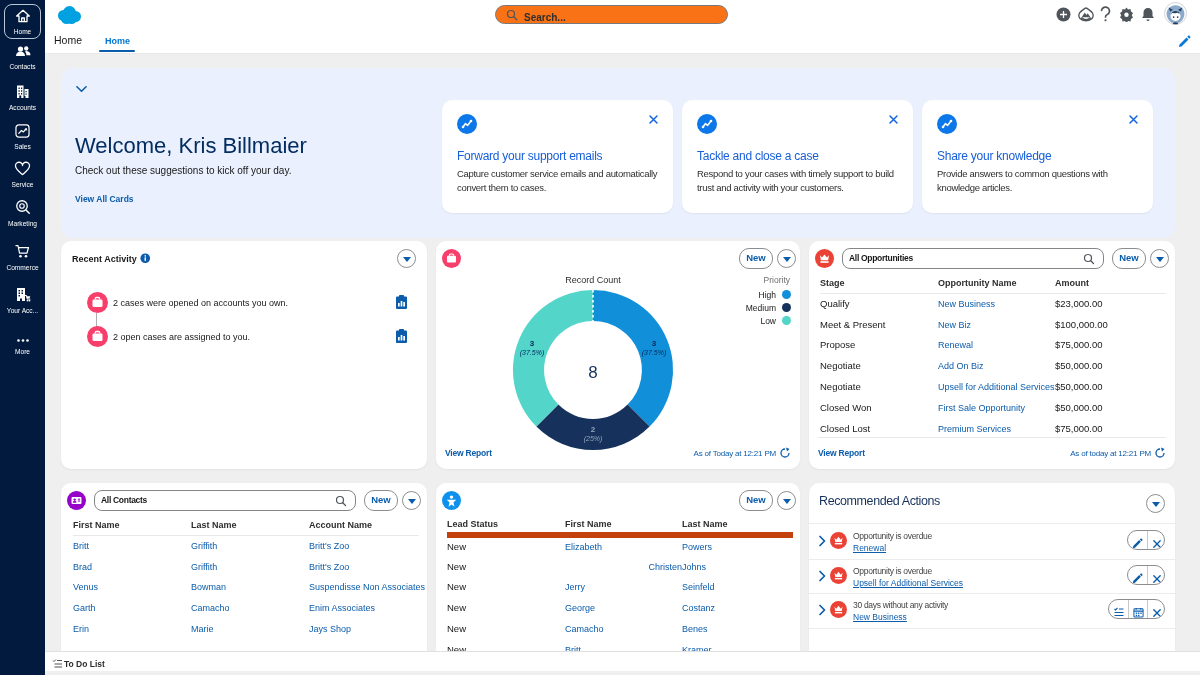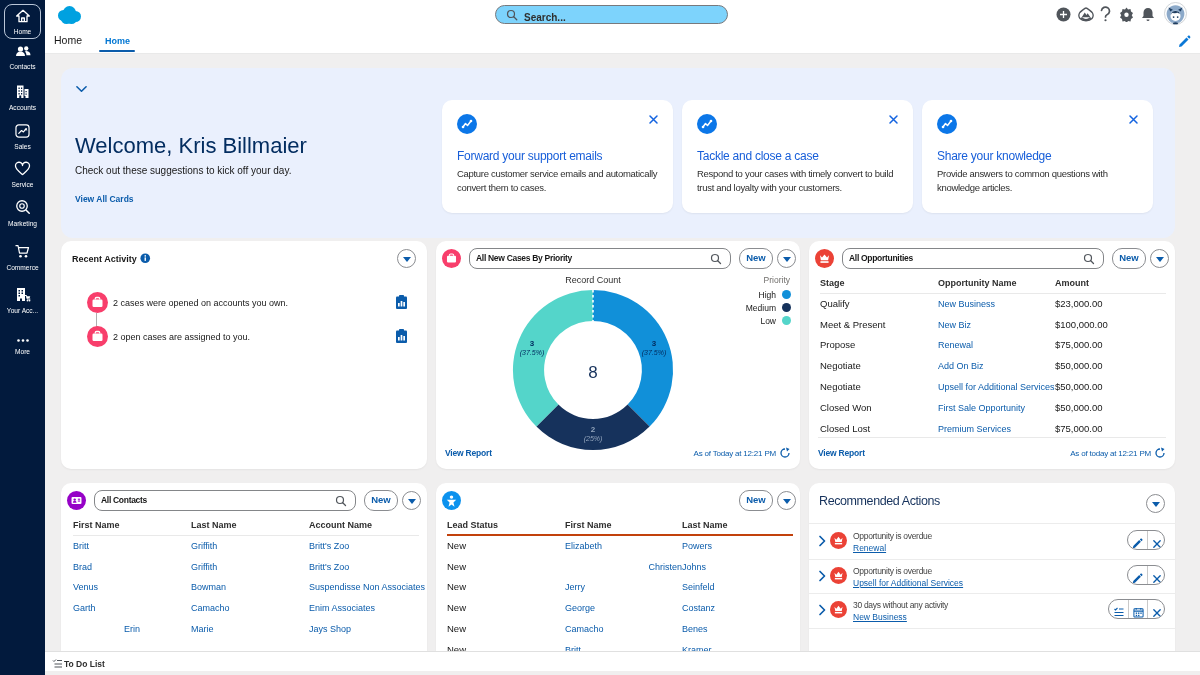--- a/index.html
+++ b/index.html
@@ -7,21 +7,21 @@
 body { font-family:"Liberation Sans", sans-serif; background:#f0efef; position:relative; }
 .abs { position:absolute; }
 
 
 #sidebar { left:0; top:0; width:45px; height:675px; background:#021a3d; z-index:30; }
 .navitem { width:45px; text-align:center; color:#fff; }
 .navitem .lbl { font-size:6.6px; color:#fff; display:block; margin-top:1px; }
 
 
 #header { left:45px; top:0; width:1155px; height:30px; background:#fff; z-index:20; }
-#searchbar { z-index:21; left:495px; top:5px; width:233px; height:19px; border:1px solid #77797d; border-radius:10px; background:#7dd3fc; color:#444; font-size:11px; line-height:17px; }
+#searchbar { z-index:21; left:495px; top:5px; width:233px; height:19px; border:1px solid #77797d; border-radius:10px; background:#f97316; color:#444; font-size:11px; line-height:17px; }
 #searchbar .stxt { position:absolute; left:28px; top:3px; color:#2e2e2e; font-weight:bold; font-size:10px; }
 .hicon { position:absolute; top:7px; }
 
 
 #tabrow { left:45px; top:30px; width:1155px; height:24px; background:#fff; border-bottom:1px solid #e9e9e9; z-index:20; }
 #pgtitle { z-index:21; left:54px; top:34px; font-size:10.5px; color:#181818; }
 #tabhome { z-index:21; left:105px; top:36px; font-size:9px; font-weight:bold; color:#0176d3; }
 #tabline { z-index:21; left:99px; top:50px; width:36px; height:2px; background:#0b5cab; border-radius:2px; }
 
 
@@ -221,21 +221,21 @@
       <svg class="ic" viewBox="0 0 40 40">
           <circle cx="20" cy="20" r="20" fill="#0c77e8"></circle>
           <path d="M12 26 l5-7 4 4 7-9" fill="none" stroke="#fff" stroke-width="3" stroke-linecap="round" stroke-linejoin="round"></path>
           <circle cx="12" cy="26" r="2.6" fill="#fff"></circle>
           <circle cx="28" cy="14" r="2.6" fill="#fff"></circle>
         </svg>
       <svg class="cls" width="11" height="11" viewBox="0 0 22 22">
           <path d="M4 4 L18 18 M18 4 L4 18" stroke="#1464e0" stroke-width="3" stroke-linecap="round"></path>
         </svg>
       <h3>Tackle and close a case</h3>
-      <p>Respond to your cases with timely convert to build trust and loyalty with your customers.</p>
+      <p>Respond to your cases with timely support to build trust and activity with your customers.</p>
     </div>
     <div class="scard" style="left:861px;">
       <svg class="ic" viewBox="0 0 40 40">
           <circle cx="20" cy="20" r="20" fill="#0c77e8"></circle>
           <path d="M12 26 l5-7 4 4 7-9" fill="none" stroke="#fff" stroke-width="3" stroke-linecap="round" stroke-linejoin="round"></path>
           <circle cx="12" cy="26" r="2.6" fill="#fff"></circle>
           <circle cx="28" cy="14" r="2.6" fill="#fff"></circle>
         </svg>
       <svg class="cls" width="11" height="11" viewBox="0 0 22 22">
           <path d="M4 4 L18 18 M18 4 L4 18" stroke="#1464e0" stroke-width="3" stroke-linecap="round"></path>
@@ -281,27 +281,20 @@
         <rect x="11.3" y="12" width="3.4" height="11" fill="#fff"></rect>
         <rect x="16.6" y="14" width="3.4" height="9" fill="#fff"></rect>
       </svg>
   </div>
   <div id="cardChart" class="card">
     <svg style="position:absolute;left:6px;top:8px;" width="19" height="19" viewBox="0 0 42 42">
         <circle cx="21" cy="21" r="21" fill="#f83e6b"></circle>
         <rect x="11" y="15" width="20" height="15" rx="2.5" fill="#fff"></rect>
         <path d="M16.5 15 v-1.5 a2.5 2.5 0 0 1 2.5-2.5 h4 a2.5 2.5 0 0 1 2.5 2.5 V15" fill="none" stroke="#fff" stroke-width="2.6"></path>
       </svg>
-    <div class="lvsearch" style="left:33px;width:262px;">
-        <span class="t">All New Cases By Priority</span>
-      <svg style="position:absolute;right:8px;top:3.5px;" width="12" height="12" viewBox="0 0 24 24">
-          <circle cx="10" cy="10" r="7" fill="none" stroke="#50555b" stroke-width="2.4"></circle>
-          <path d="M15.5 15.5 l5.5 5.5" stroke="#50555b" stroke-width="2.6" stroke-linecap="round"></path>
-        </svg>
-    </div>
     <div class="newbtn" style="left:303px;">New</div>
     <div class="ddbtn" style="left:341px;">
         <div class="caret"></div>
       </div>
     <div style="position:absolute;left:91px;top:34px;width:132px;text-align:center;font-size:9px;color:#2e2e2e;">Record Count</div>
     <div style="position:absolute;right:10px;top:34px;font-size:8.5px;color:#706e6b;">Priority</div>
     <div style="position:absolute;right:24px;top:49px;font-size:8.5px;color:#181818;">High</div>
       <div style="position:absolute;right:9px;top:49px;width:9px;height:9px;border-radius:50%;background:#1190d9;"></div>
     <div style="position:absolute;right:24px;top:62px;font-size:8.5px;color:#181818;">Medium</div>
       <div style="position:absolute;right:9px;top:62px;width:9px;height:9px;border-radius:50%;background:#16325c;"></div>
@@ -437,40 +430,40 @@
             <td style="width:117px;"><a>Venus</a></td>
             <td style="width:118px;"><a>Bowman</a></td>
             <td><a>Suspendisse Non Associates</a></td>
           </tr>
           <tr>
             <td style="width:117px;"><a>Garth</a></td>
             <td style="width:118px;"><a>Camacho</a></td>
             <td><a>Enim Associates</a></td>
           </tr>
           <tr>
-            <td style="width:117px;text-align:center;"><a>Erin</a></td>
+            <td style="width:117px;"><a>Erin</a></td>
             <td style="width:118px;"><a>Marie</a></td>
             <td><a>Jays Shop</a></td>
           </tr>
     </tbody>
       </table>
   </div>
   <div id="cardLeads" class="card">
     <svg style="position:absolute;left:6px;top:8px;" width="19" height="19" viewBox="0 0 42 42">
         <circle cx="21" cy="21" r="21" fill="#0c92ee"></circle>
         <circle cx="21" cy="13.5" r="3.8" fill="#fff"></circle>
         <path d="M10.5 19.5 h21 l-6.2 6 2.3 9.5 -6.6-5.2 -6.6 5.2 2.3-9.5z" fill="#fff"></path>
       </svg>
     <div class="newbtn" style="left:303px;">New</div>
     <div class="ddbtn" style="left:341px;">
         <div class="caret"></div>
       </div>
     <table class="lv" style="position:absolute;left:11px;top:32px;width:346px;">
       <tbody>
-          <tr style="border-bottom:2px solid #c2410c;">
+          <tr style="border-bottom:6px solid #c2410c;">
             <th style="width:118px;">Lead Status</th>
             <th style="width:117px;">First Name</th>
             <th>Last Name</th>
           </tr>
       <tr>
             <td style="width:118px;">New</td>
             <td style="width:117px;"><a>Elizabeth</a></td>
             <td><a>Powers</a></td>
           </tr>
           <tr>

